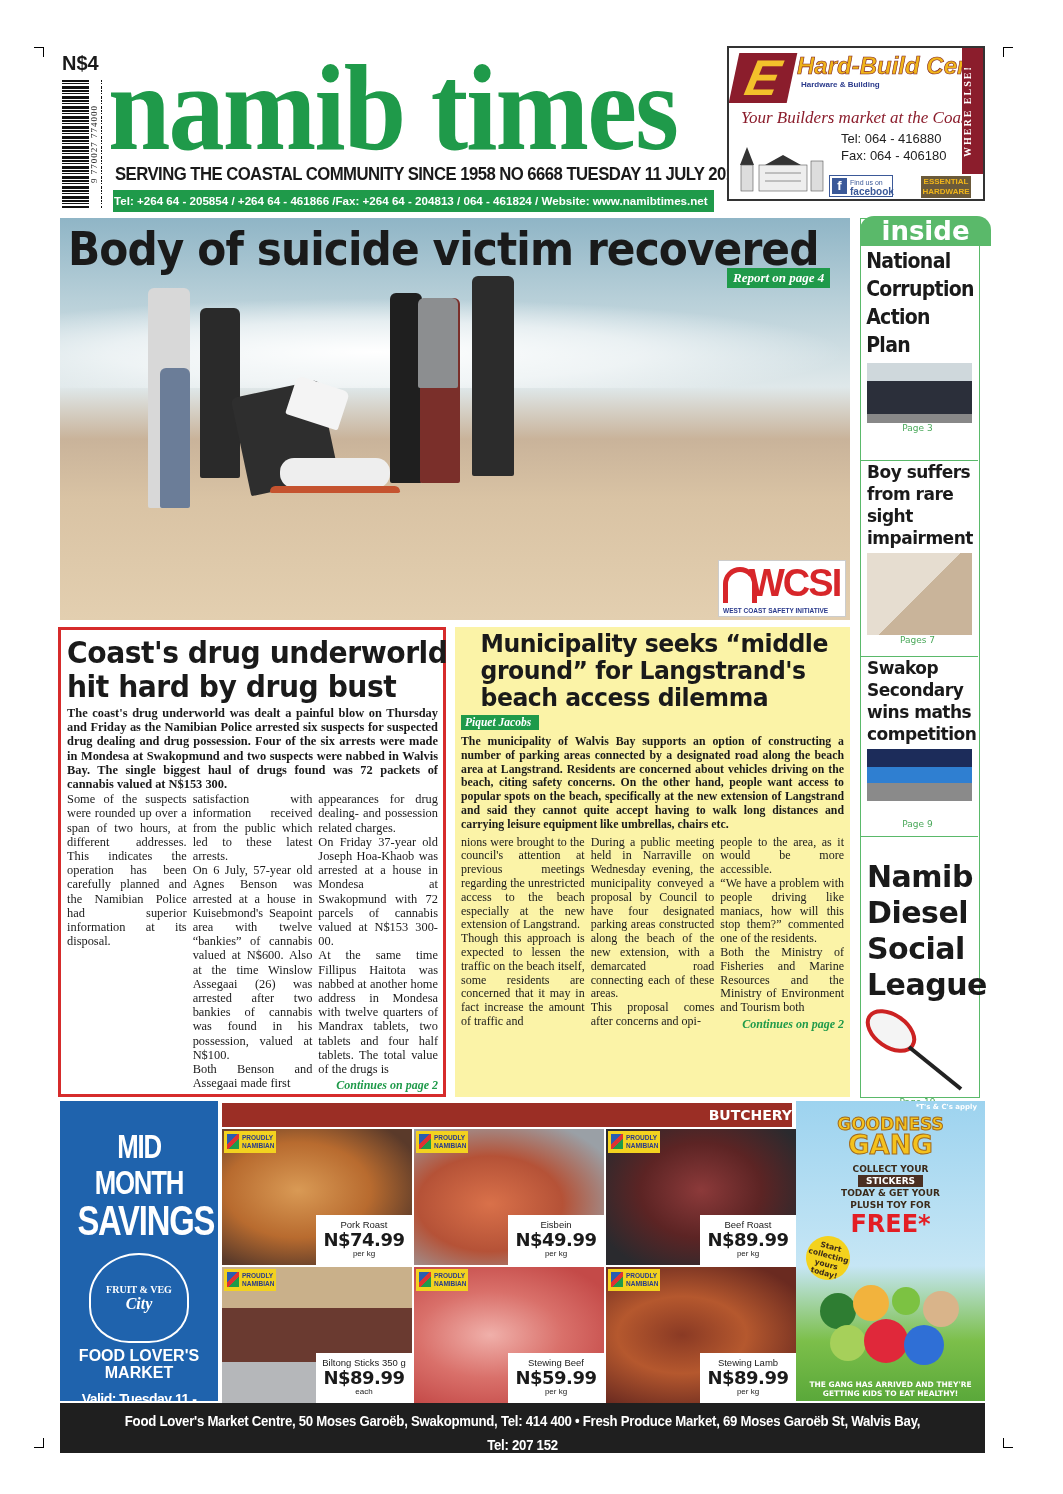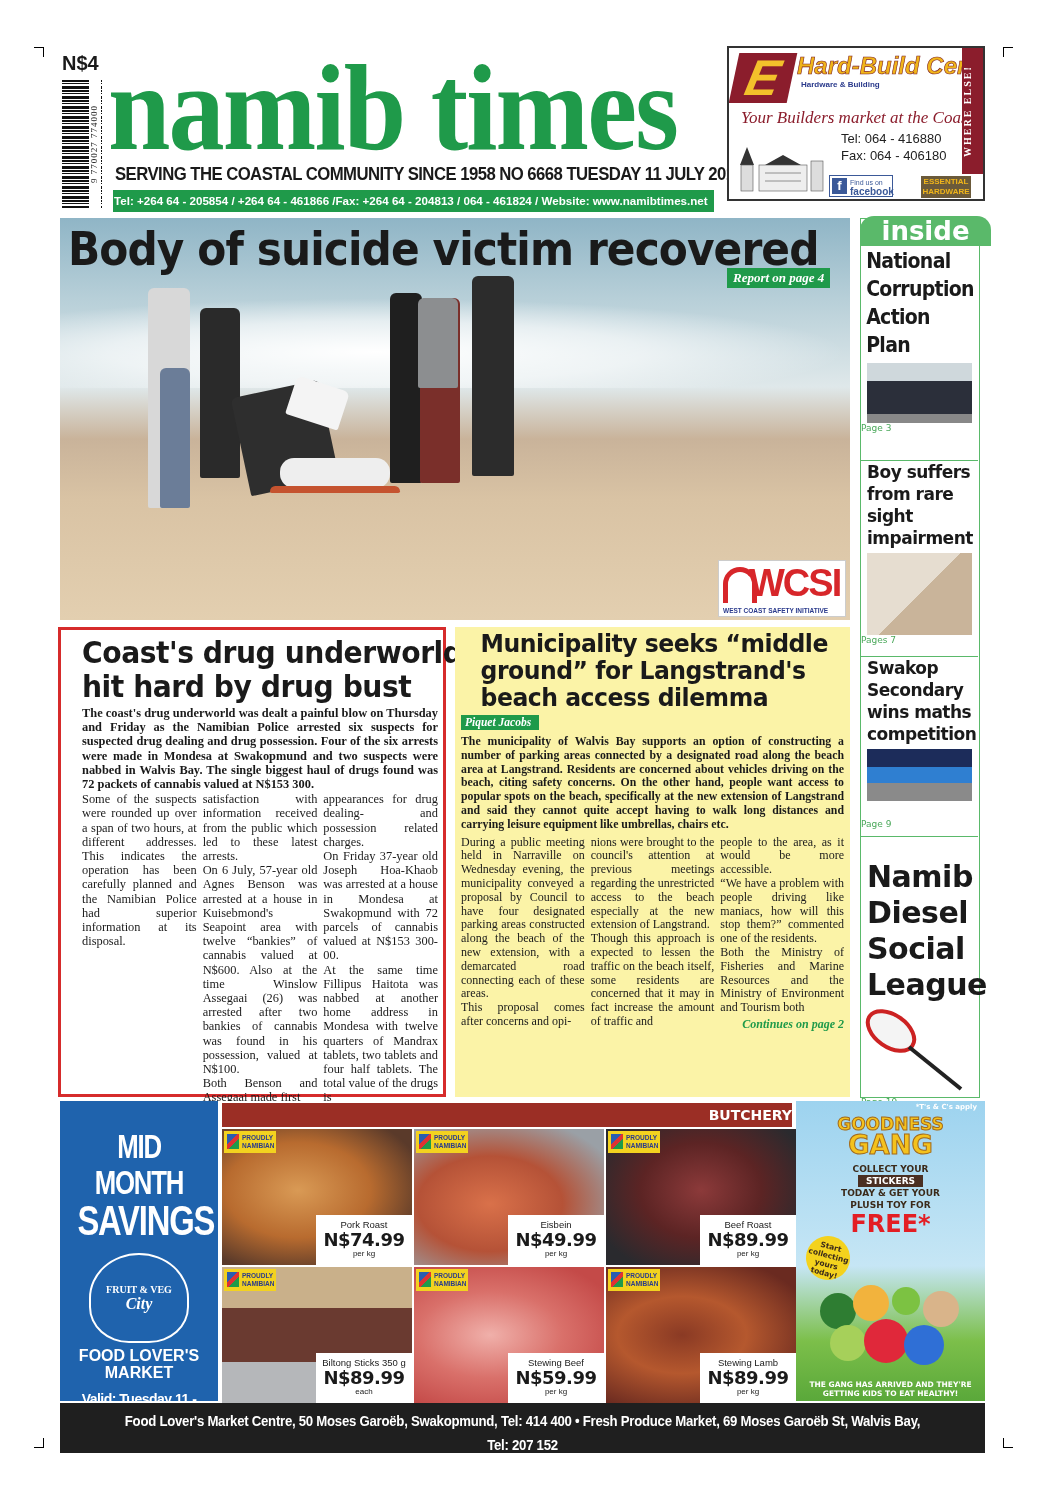--- a/index.html
+++ b/index.html
@@ -48,24 +48,24 @@
   .wcsi-sub { position: absolute; left: 4px; bottom: 2px; font: bold 6.5px "Liberation Sans", sans-serif; color: #2a3a8c; white-space: nowrap; }
 
   
   .inside { left: 860px; top: 218px; width: 120px; height: 880px; border: 1.5px solid #5ab96a; }
   .inside-head { left: 860px; top: 216px; width: 131px; height: 30px; background: #5ab96a; color: #fff; font: bold 26px/30px "DejaVu Sans", sans-serif; text-align: center; border-radius: 14px 14px 0 0; }
   .ins-block { position: absolute; left: 0; width: 117px; border-bottom: 1.5px solid #5ab96a; }
   .ins-title { font: bold 22px/28px "DejaVu Sans", sans-serif; color: #1a1a1a; padding-left: 6px; letter-spacing: -0.8px; transform: scaleX(0.86); transform-origin: left top; white-space: nowrap; }
   .ins-title.b2 { font-size: 17px; line-height: 22px; transform: none; letter-spacing: -0.5px; }
   .ins-title.big { font-size: 30px; line-height: 36px; transform: none; letter-spacing: -0.5px; }
   .ins-photo { margin: 4px 6px 0 6px; height: 60px; }
-  .ins-page { font: 9px "DejaVu Sans", sans-serif; color: #4aa85a; text-align: left; padding-right: 4px; }
-
-  
-  .art1 { left: 58px; top: 627px; width: 388px; height: 470px; border: 3px solid #d62b2b; padding: 6px 5px 0 21px; background: #fff; }
+  .ins-page { font: 9px "DejaVu Sans", sans-serif; color: #4aa85a; text-align: center; padding-right: 4px; }
+
+  
+  .art1 { left: 58px; top: 627px; width: 388px; height: 470px; border: 3px solid #d62b2b; padding: 6px 5px 0 6px; background: #fff; }
   .art-head { font: bold 30px/34px "DejaVu Sans", sans-serif; letter-spacing: -0.5px; color: #1a1a1a; transform: scaleX(0.94); transform-origin: left top; white-space: nowrap; }
   .art-lead { font: bold 12.4px/14.2px "Liberation Serif", serif; text-align: justify; margin-top: 2px; }
   .cols { display: flex; gap: 6px; margin-top: 1px; }
   .col { flex: 1; font: 12.4px/14.2px "Liberation Serif", serif; text-align: justify; }
   .col p { margin: 0; }
   .cont { font: italic bold 12px "Liberation Serif", serif; color: #1f9a4a; text-align: right; display: block; margin-top: 2px; }
 
   
   .art2 { left: 455px; top: 627px; width: 395px; height: 470px; background: #fbf3a7; padding: 4px 6px 0 6px; }
   .art2 .art-head { font-size: 24px; line-height: 27px; padding-left: 20px; transform: scaleX(0.98); }
@@ -226,26 +226,26 @@
     </div>
   </div>
 </div>
 
 <div class="abs art2">
   <div class="art-head" style="white-space:normal;">Municipality seeks “middle ground” for Langstrand's beach access dilemma</div>
   <span class="byline">Piquet Jacobs</span>
   <div class="art-lead">The municipality of Walvis Bay supports an option of constructing a number of parking areas connected by a designated road along the beach area at Langstrand. Residents are concerned about vehicles driving on the beach, citing safety concerns. On the other hand, people want access to popular spots on the beach, specifically at the new extension of Langstrand and said they cannot quite accept having to walk long distances and carrying leisure equipment like umbrellas, chairs etc.</div>
   <div class="cols" style="margin-top:4px;">
     <div class="col">
+      <p>nions were brought to the council's attention at previous meetings regarding the unrestricted access to the beach especially at the new extension of Langstrand.</p>
+      <p>Though this approach is expected to lessen the traffic on the beach itself, some residents are concerned that it may in fact increase the amount of traffic and</p>
+    </div>
+    <div class="col">
       <p>During a public meeting held in Narraville on Wednesday evening, the municipality conveyed a proposal by Council to have four designated parking areas constructed along the beach of the new extension, with a demarcated road connecting each of these areas.</p>
       <p>This proposal comes after concerns and opi-</p>
-    </div>
-    <div class="col">
-      <p>nions were brought to the council's attention at previous meetings regarding the unrestricted access to the beach especially at the new extension of Langstrand.</p>
-      <p>Though this approach is expected to lessen the traffic on the beach itself, some residents are concerned that it may in fact increase the amount of traffic and</p>
     </div>
     <div class="col">
       <p>people to the area, as it would be more accessible.</p>
       <p>“We have a problem with people driving like maniacs, how will this stop them?” commented one of the residents.</p>
       <p>Both the Ministry of Fisheries and Marine Resources and the Ministry of Environment and Tourism both</p>
       <span class="cont">Continues on page 2</span>
     </div>
   </div>
 </div>
 

